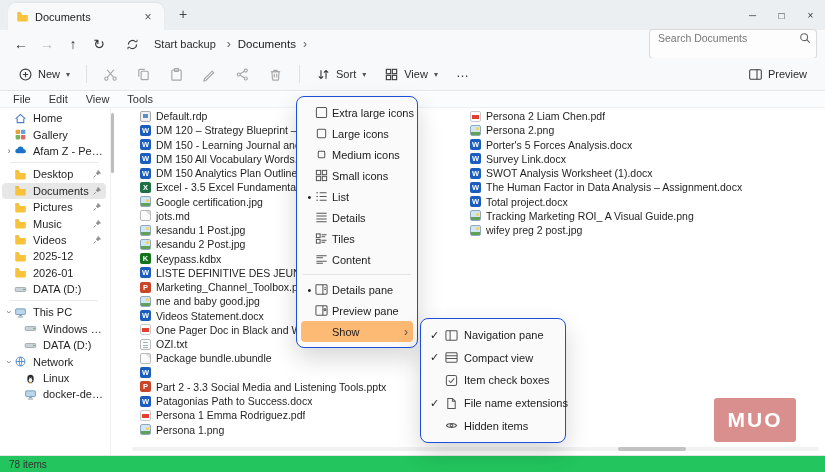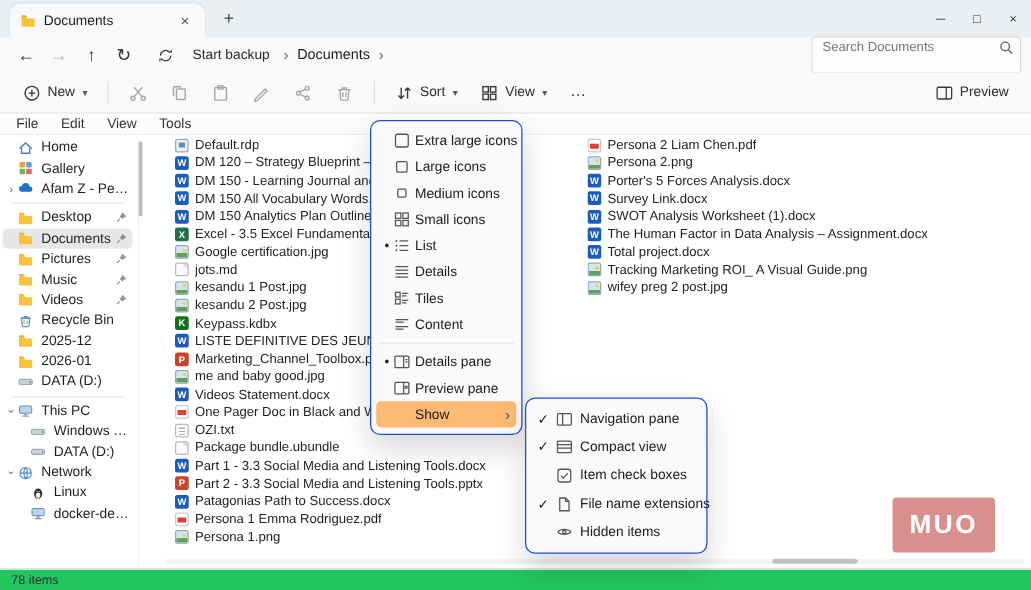--- a/index.html
+++ b/index.html
@@ -376,31 +376,20 @@
         <span class="sb-pin">
           <svg viewBox="0 0 12 12">
             <path d="M7 1l4 4-2.2.7L7 7.5 4.5 5l1.8-1.8z" fill="#777"></path>
             <path d="M4.5 7.5 2 10" stroke="#777" stroke-width="1.2" fill="none"></path>
           </svg>
         </span>
       </div>
       <div class="sb-row">
         <span class="sb-chev"></span>
         <span class="sb-ico">
-          <svg viewBox="0 0 16 16" fill="none" stroke="#5f8fc0" stroke-width="1.2">
-            <path d="M4 5.5h8l-.7 7.6a1 1 0 0 1-1 .9H5.7a1 1 0 0 1-1-.9z"></path>
-            <path d="M3 5.5h10M6.5 5.5V4h3v1.5"></path>
-            <path d="M6.5 7.8v3.6M9.5 7.8v3.6" stroke="#7fae62" stroke-width="1"></path>
-          </svg>
-        </span>
-        <span class="sb-lbl">Recycle Bin</span>
-      </div>
-      <div class="sb-row">
-        <span class="sb-chev"></span>
-        <span class="sb-ico">
           <svg viewBox="0 0 16 16">
             <path d="M1.5 4.5h5l1.3 1.5h6.7v7a1 1 0 0 1-1 1h-11a1 1 0 0 1-1-1z" fill="#f8c33a"></path>
             <path d="M1.5 4.5V3.6a.8.8 0 0 1 .8-.8h3.4l1.3 1.7z" fill="#e8ae22"></path>
           </svg>
         </span>
         <span class="sb-lbl">2025-12</span>
       </div>
       <div class="sb-row">
         <span class="sb-chev"></span>
         <span class="sb-ico">
@@ -558,21 +547,20 @@
       <div class="file-row">
         <span class="fi fi-txt"></span>
         <span class="fname">OZI.txt</span>
       </div>
       <div class="file-row">
         <span class="fi fi-file"></span>
         <span class="fname">Package bundle.ubundle</span>
       </div>
       <div class="file-row">
         <span class="fi fi-docx"></span>
-        <span class="fname">Part 1 - 3.3 Social Media and Listening Tools.docx</span>
       </div>
       <div class="file-row">
         <span class="fi fi-pptx"></span>
         <span class="fname">Part 2 - 3.3 Social Media and Listening Tools.pptx</span>
       </div>
       <div class="file-row">
         <span class="fi fi-docx"></span>
         <span class="fname">Patagonias Path to Success.docx</span>
       </div>
       <div class="file-row">

